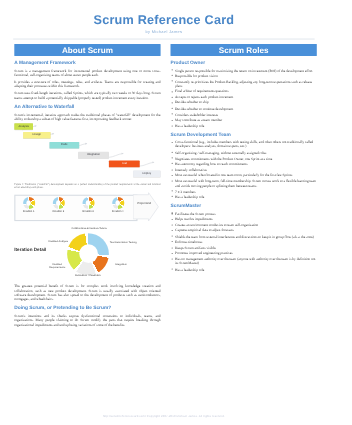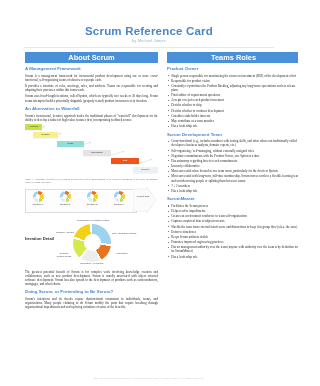--- a/index.html
+++ b/index.html
@@ -1,21 +1,21 @@
 <!DOCTYPE html>
 <html><head>
 <meta charset="utf-8">
 <style>
   html,body{margin:0;padding:0;}
   body{
     width:298px;height:386px;background:#ffffff;
     font-family:"Liberation Serif", serif;
     overflow:hidden;position:relative;
   }
-  .page{width:298px;height:386px;position:relative;box-sizing:border-box;padding:16px;}
+  .page{width:298px;height:386px;position:relative;box-sizing:border-box;padding:4px;}
 
   
   .doc-title{
     text-align:center;color:#4a87c8;
     font-family:"Liberation Sans", sans-serif;
     font-weight:bold;font-size:11.5px;letter-spacing:.2px;
     padding-top:9px;line-height:12px;
   }
   .doc-sub{
     text-align:center;color:#8aaed6;
@@ -230,21 +230,21 @@
       </div>
 
       <p class="body">The greatest potential benefit of Scrum is for complex work involving knowledge creation and collaboration, such as new product development. Scrum is usually associated with object oriented software development. Scrum has also spread to the development of products such as semiconductors, mortgages, and wheelchairs.</p>
 
       <div class="subhead">Doing Scrum, or Pretending to Be Scrum?</div>
       <p class="body">Scrum's intentions and its checks expose dysfunctional constraints to individuals, teams, and organizations. Many people claiming to do Scrum modify the parts that require breaking through organizational impediments and end up being variations of some of the benefits.</p>
     </div>
 
     <div class="col">
 
-      <div class="secbar">Teams Roles</div>
+      <div class="secbar">Scrum Roles</div>
 
       <div class="subhead">Product Owner</div>
       <ul class="blist">
         <li>Single person responsible for maximizing the return on investment (ROI) of the development effort</li>
         <li>Responsible for product vision</li>
         <li>Constantly re-prioritizes the Product Backlog, adjusting any long-term expectations such as release plans</li>
         <li>Final arbiter of requirements questions</li>
         <li>Accepts or rejects each product increment</li>
         <li>Decides whether to ship</li>
         <li>Decides whether to continue development</li>

